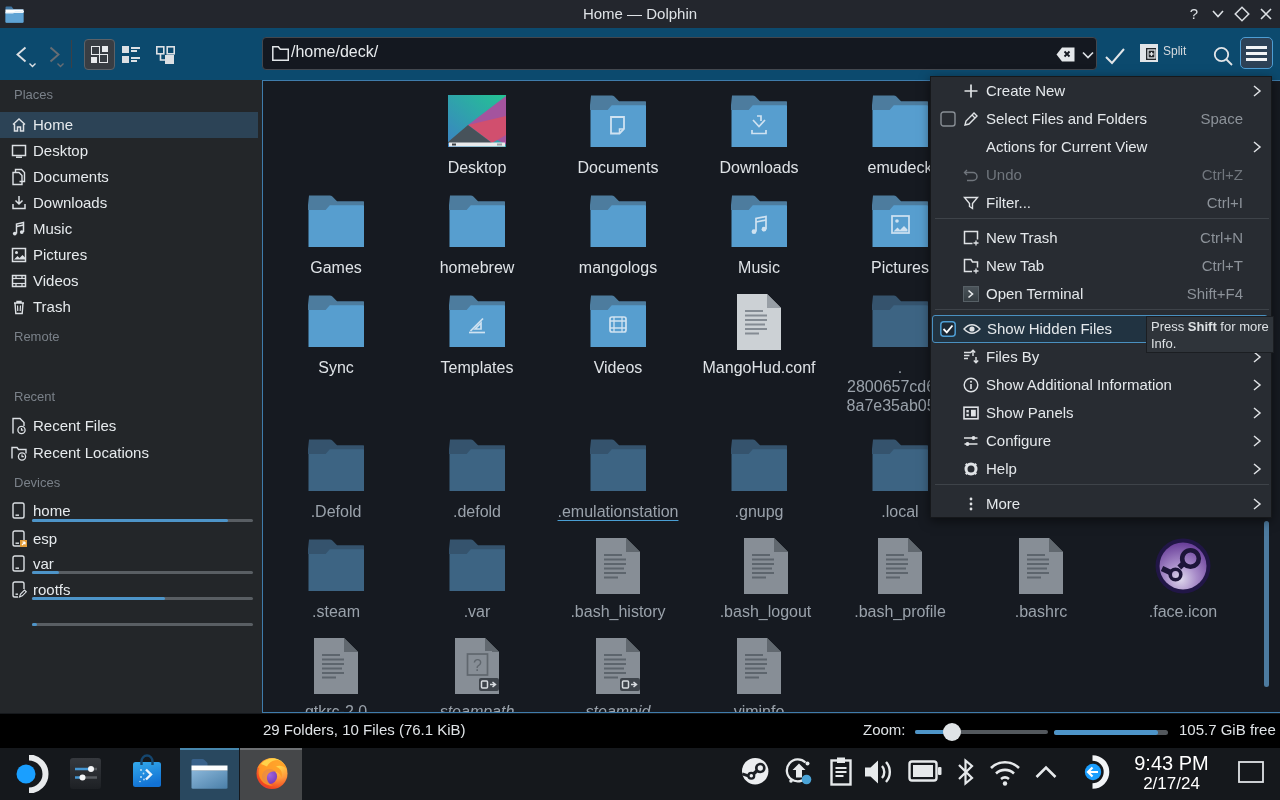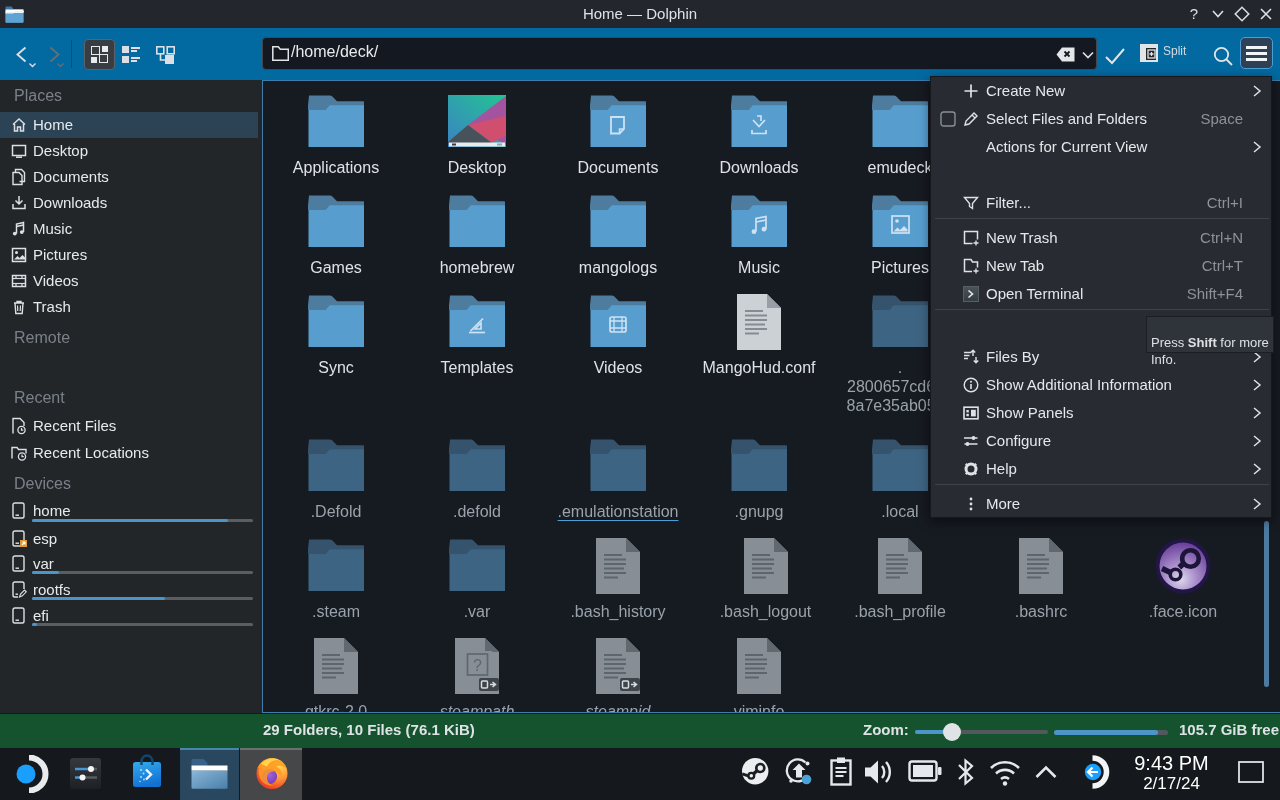--- a/index.html
+++ b/index.html
@@ -3,53 +3,53 @@
 <meta charset="utf-8">
 <style>
 * { margin:0; padding:0; box-sizing:border-box; }
 html,body { width:1280px; height:800px; overflow:hidden; background:#15181c; font-family:"Liberation Sans",sans-serif; }
 .abs { position:absolute; }
 #stage { position:relative; width:1280px; height:800px; }
 
 #titlebar { position:absolute; left:0; top:0; width:1280px; height:28px; background:#23262d; }
 #title { position:absolute; left:0; top:0; width:1280px; height:28px; line-height:28px; text-align:center; color:#dee2e6; font-size:15px; }
 
-#toolbar { position:absolute; left:0; top:28px; width:1280px; height:52px; background:#0369a1; }
+#toolbar { position:absolute; left:0; top:28px; width:1280px; height:52px; background:#0c4a6e; }
 #addressbar { position:absolute; left:262px; top:9px; width:835px; height:33px; background:#141820; border:1px solid #43474e; border-radius:4px; color:#e8ebee; font-size:16px; }
 #addrtext { position:absolute; left:28px; top:5px; }
 
 #sidebar { position:absolute; left:0; top:80px; width:262px; height:633px; background:#232629; }
-.shead { position:absolute; left:14px; color:#7a8189; font-size:16px; }
+.shead { position:absolute; left:14px; color:#7a8189; font-size:13px; }
 .sitem { position:absolute; left:0; width:258px; height:26px; color:#e6eaed; font-size:15px; }
 .sitem .lbl { position:absolute; left:33px; top:4px; }
 .sitem svg { position:absolute; left:10px; top:4px; }
 .sel { background:#2c4356; }
 .dbar { position:absolute; left:32px; height:3px; background:#595e63; border-radius:1.5px; }
 .dfill { position:absolute; left:0; top:0; height:3px; background:#4d94c8; border-radius:1.5px; }
 
 #view { position:absolute; left:262px; top:80px; width:1018px; height:633px; background:#161a21; border-left:1px solid #3f7cab; border-top:1px solid #3f7cab; border-bottom:1px solid #3f7cab; overflow:hidden; }
 .cell { position:absolute; width:141px; text-align:center; }
 .cell .ic { height:58px; display:flex; align-items:flex-start; justify-content:center; }
 .cell .lb { margin-top:10px; font-size:16px; line-height:19px; color:#dfe3e7; }
 .cell .lb.dim { color:#9aa2ab; }
 .cell .lb.it { font-style:italic; }
 
-#statusbar { position:absolute; left:0; top:714px; width:1280px; height:34px; background:#14532d; color:#dfe3e6; font-size:15px;font-weight:bold; }
+#statusbar { position:absolute; left:0; top:714px; width:1280px; height:34px; background:#000000; color:#dfe3e6; font-size:15px; }
 
 #menu { position:absolute; left:930px; top:76px; width:342px; height:442px; background:#282c32; border:1px solid #16181b; box-shadow:0 3px 10px rgba(0,0,0,.5); }
 .mi { position:absolute; left:1px; width:338px; height:28px; color:#e4e8eb; font-size:15px; }
 .mi .txt { position:absolute; left:54px; top:5px; }
 .mi .sc { position:absolute; right:27px; top:5px; color:#8c9299; }
 .mi .arr { position:absolute; right:6px; top:6px; }
 .mi svg.mic { position:absolute; left:31px; top:6px; }
 .mi svg.chk { position:absolute; left:8px; top:6px; }
 .msep { position:absolute; left:4px; width:334px; height:1px; background:#3e4349; }
 .dis { color:#70767d !important; }
 
-#tooltip { position:absolute; left:1146px; top:316px; width:128px; height:37px; background:#2f343a; border:1px solid #1b1e22; color:#dde1e4; font-size:13px; line-height:17px; padding:17px 4px; }
+#tooltip { position:absolute; left:1146px; top:316px; width:128px; height:37px; background:#2f343a; border:1px solid #1b1e22; color:#dde1e4; font-size:13px; line-height:17px; padding:1px 4px; }
 
 #taskbar { position:absolute; left:0; top:748px; width:1280px; height:52px; background:#15181c; }
 #clock { position:absolute; left:1125px; top:752px; width:93px; text-align:center; color:#fff; }
 #clock .t1 { font-size:20px; line-height:23px; }
 #clock .t2 { font-size:17px; line-height:18px; }
 </style>
 </head>
 <body>
 <div id="stage">
 
@@ -332,41 +332,27 @@
       <svg width="18" height="18">
           <use href="#drive"></use>
           <rect x="8" y="8" width="9.5" height="9.5" fill="#232629"></rect>
           <path d="M9.5,16 l1,-3 4,-4 1.8,1.8 -4,4 z" fill="none" stroke="#dce0e4" stroke-width="1.1"></path>
         </svg>
       <span class="lbl">rootfs</span>
       </div>
     <div class="dbar" style="top:517px; width:221px">
         <div class="dfill" style="width:133px"></div>
       </div>
-    <div class="sitem" style="top:523px">
-      <svg width="18" height="18">
-          <use href="#drive"></use>
-        </svg>
-      <span class="lbl">efi</span>
-      </div>
     <div class="dbar" style="top:543px; width:221px">
         <div class="dfill" style="width:5px"></div>
       </div>
   </div>
 
   <div id="view">
 
-    <div class="cell" style="left:2.5px; top:9px">
-      <div class="ic">
-          <svg width="56" height="52" style="margin-top:5px">
-            <use href="#folder" transform="translate(-0.54,-0.54) scale(1.037)"></use>
-          </svg>
-        </div>
-      <div class="lb">Applications</div>
-      </div>
     <div class="cell" style="left:143.5px; top:9px">
       <div class="ic">
           <svg width="58" height="52" style="margin-top:5px" viewBox="0 0 58 52">
         <defs>
               <linearGradient id="dg" x1="0" y1="1" x2="1" y2="0">
                 <stop offset="0" stop-color="#3b82c4"></stop>
                 <stop offset="1" stop-color="#23c492"></stop>
               </linearGradient>
             </defs>
         <rect x="0" y="0" width="58" height="52" fill="url(#dg)"></rect>
@@ -848,20 +834,28 @@
         </svg>
       <span class="txt">Select Files and Folders</span>
         <span class="sc">Space</span>
       </div>
     <div class="mi" style="top:56px">
       <span class="txt">Actions for Current View</span>
       <svg class="arr" width="14" height="16" viewBox="0 0 14 16">
           <path d="M4,3 L10,8 L4,13" fill="none" stroke="#dfe2e5" stroke-width="1.5"></path>
         </svg>
       </div>
+    <div class="mi" style="top:84px">
+      <svg class="mic" width="16" height="16" viewBox="0 0 16 16">
+          <path d="M4,3 L1.5,5.5 L4,8" fill="none" stroke="#70767d" stroke-width="1.4"></path>
+          <path d="M2,5.5 h8 a4,4 0 0 1 0,8 h-6" fill="none" stroke="#70767d" stroke-width="1.5"></path>
+        </svg>
+      <span class="txt dis">Undo</span>
+        <span class="sc dis">Ctrl+Z</span>
+      </div>
     <div class="mi" style="top:112px">
       <svg class="mic" width="16" height="16" viewBox="0 0 16 16">
           <path d="M1.5,2.5 h13 L9.5,8.5 v5 l-3,-2 v-3 z" fill="none" stroke="#dfe2e5" stroke-width="1.4"></path>
         </svg>
       <span class="txt">Filter...</span>
         <span class="sc">Ctrl+I</span>
       </div>
     <div class="msep" style="top:141px"></div>
     <div class="mi" style="top:147px">
       <svg class="mic" width="16" height="16" viewBox="0 0 16 16">
@@ -887,20 +881,31 @@
               <stop offset="1" stop-color="#343c41"></stop>
             </linearGradient>
           </defs>
           <rect x="0.5" y="0.5" width="15" height="15" fill="url(#tg)" stroke="#576066" stroke-width="1"></rect>
           <path d="M5.5,4.5 l4,3.5 -4,3.5" fill="none" stroke="#e8ebed" stroke-width="1.6"></path>
         </svg>
       <span class="txt">Open Terminal</span>
         <span class="sc">Shift+F4</span>
       </div>
     <div class="msep" style="top:232px"></div>
+    <div class="mi" style="top:238px; background:#213341; border:1px solid #4a90c0; border-radius:3px; width:336px; height:28px">
+      <svg class="chk" width="16" height="16" viewBox="0 0 16 16" style="left:7px; top:5px">
+          <rect x="0.8" y="0.8" width="14.4" height="14.4" rx="3" fill="#1d2935" stroke="#4e9ed4" stroke-width="1.5"></rect>
+          <path d="M3.5,8 L6.8,11.3 L12.5,4.5" fill="none" stroke="#fff" stroke-width="1.8"></path>
+        </svg>
+      <svg class="mic" width="18" height="16" viewBox="0 0 18 16" style="left:30px; top:5px">
+          <path d="M1,8 q8,-8.5 16,0 q-8,8.5 -16,0 z" fill="none" stroke="#dfe2e5" stroke-width="1.4"></path>
+          <circle cx="9" cy="8" r="2.6" fill="#dfe2e5"></circle>
+        </svg>
+      <span class="txt" style="top:4px">Show Hidden Files</span>
+      </div>
     <div class="mi" style="top:266px">
       <svg class="mic" width="16" height="16" viewBox="0 0 16 16">
           <path d="M1,3.5 h7 M1,6.5 h5.5 M1,9.5 h4" stroke="#dfe2e5" stroke-width="1.4"></path>
           <path d="M10,7 V1.5 M7.8,3.5 L10,1.2 l2.2,2.3" fill="none" stroke="#dfe2e5" stroke-width="1.4"></path>
           <path d="M13,8 v5.5 M10.8,11.5 L13,13.8 l2.2,-2.3" fill="none" stroke="#dfe2e5" stroke-width="1.4"></path>
         </svg>
       <span class="txt">Files By</span>
       <svg class="arr" width="14" height="16" viewBox="0 0 14 16">
           <path d="M4,3 L10,8 L4,13" fill="none" stroke="#dfe2e5" stroke-width="1.5"></path>
         </svg>

